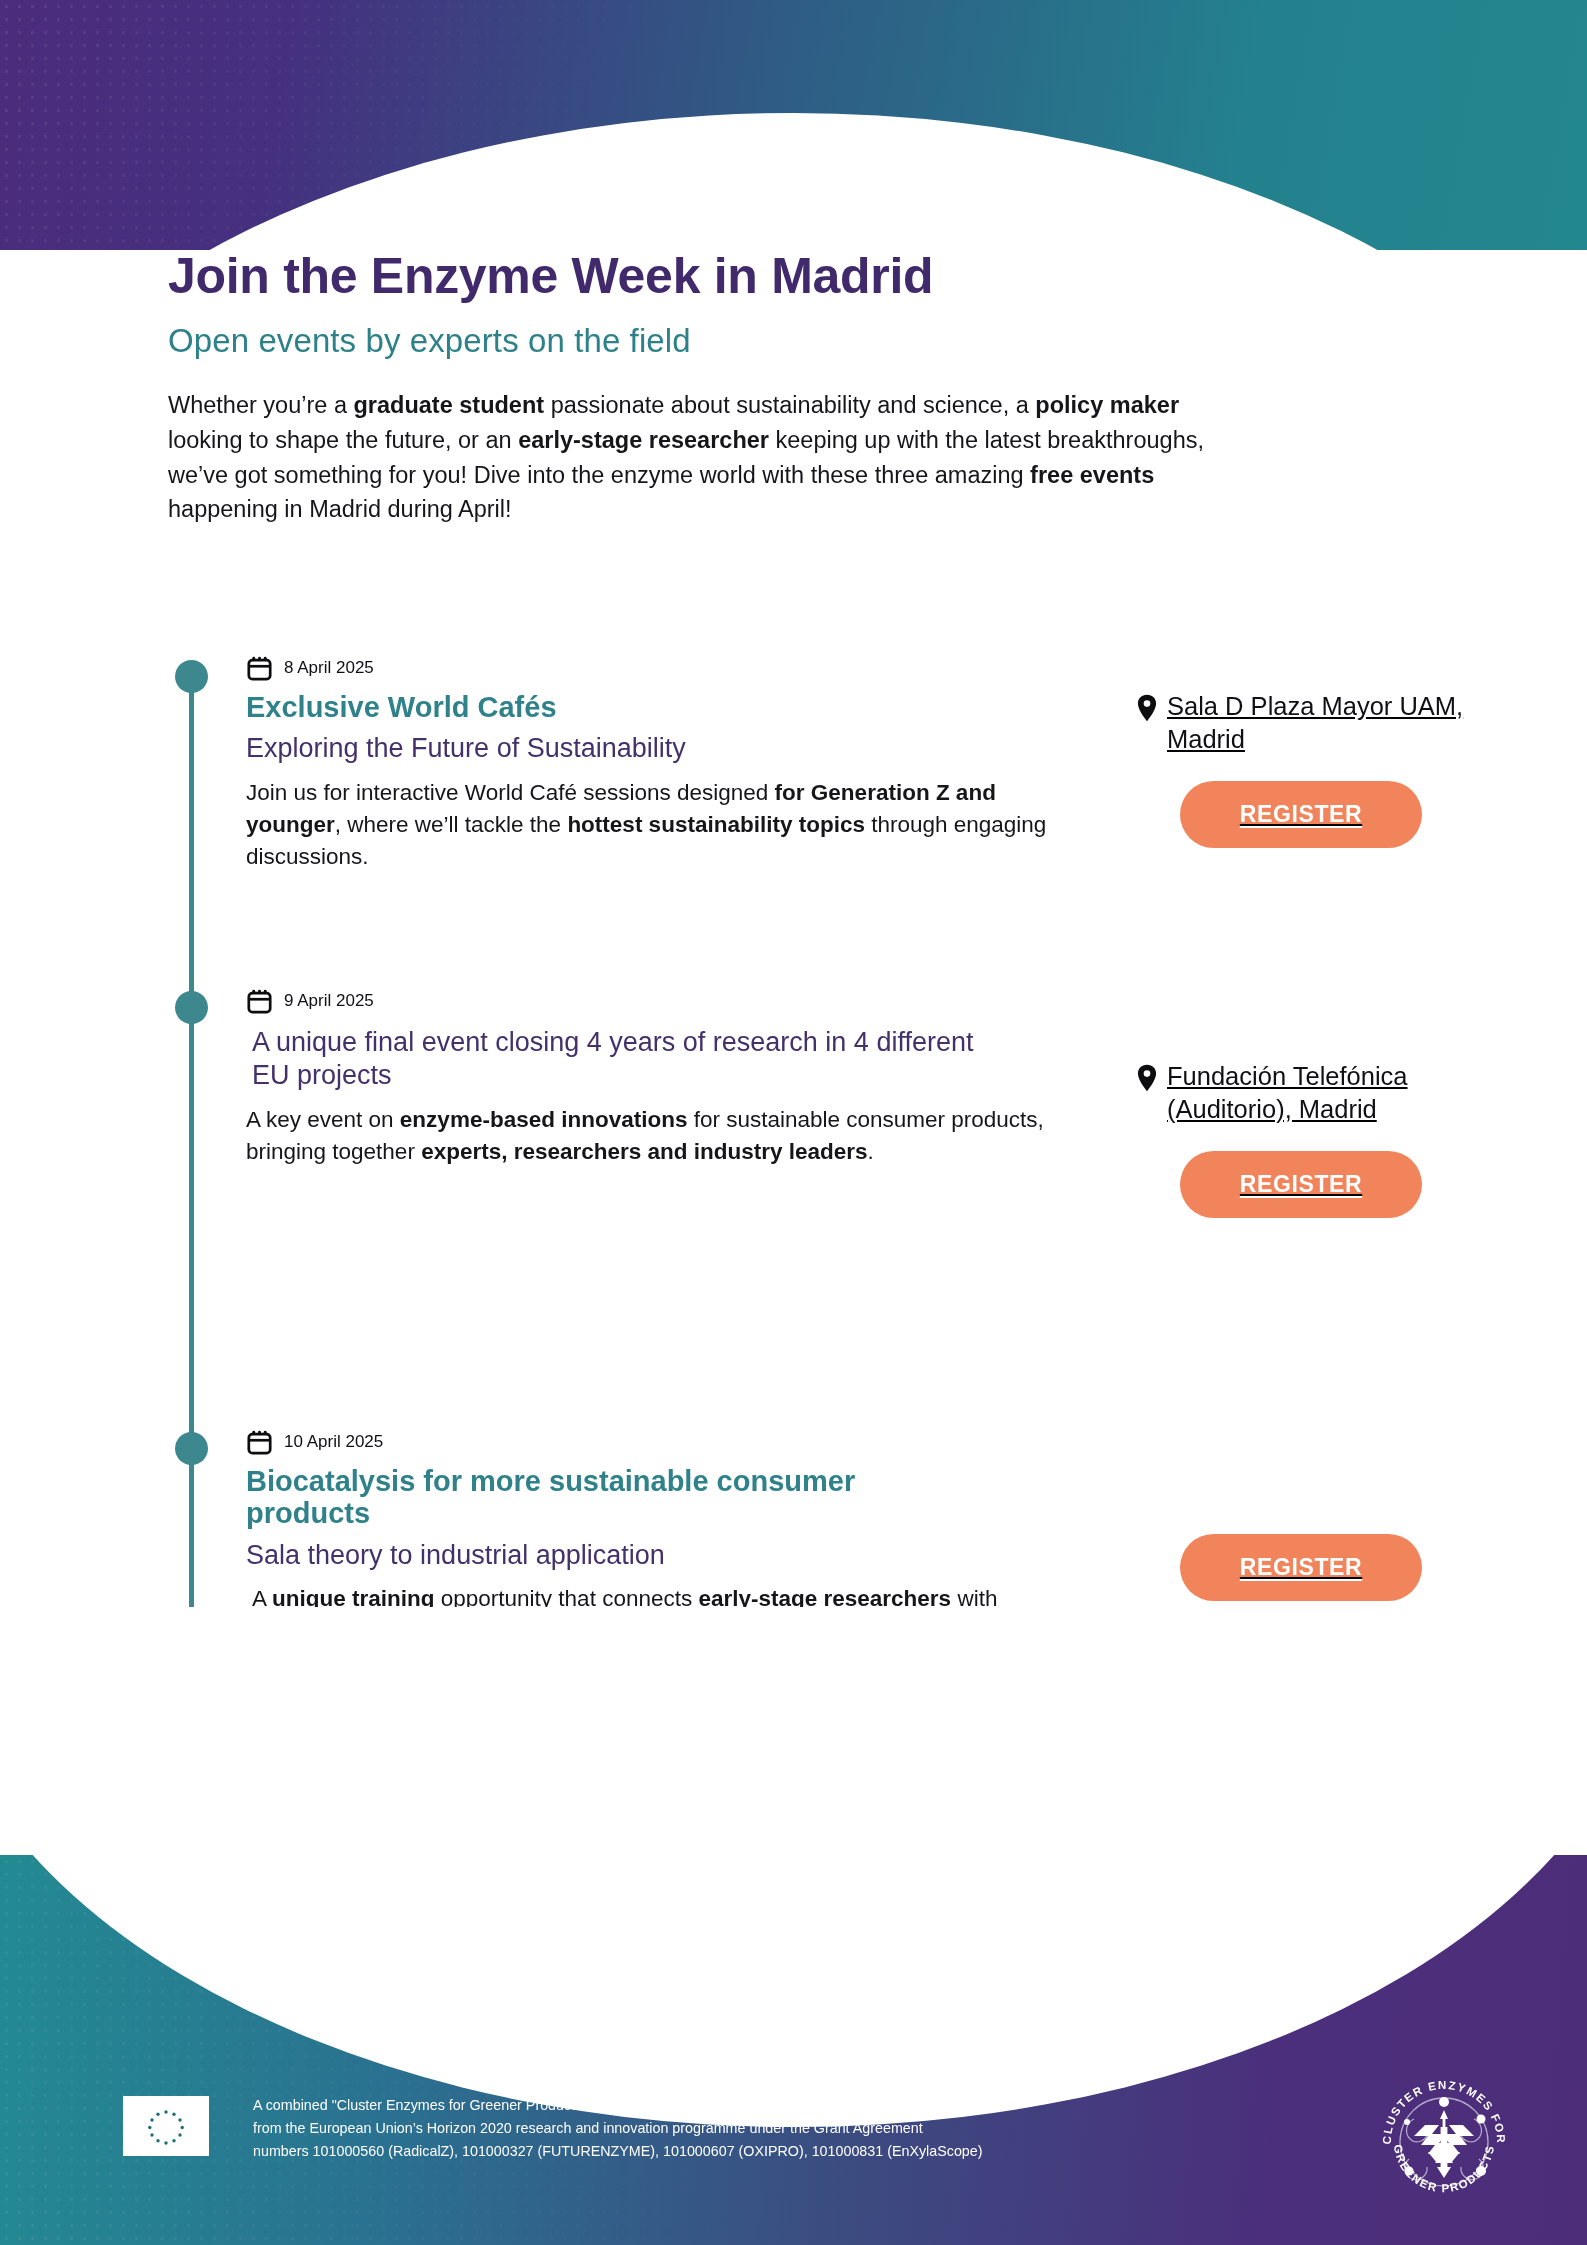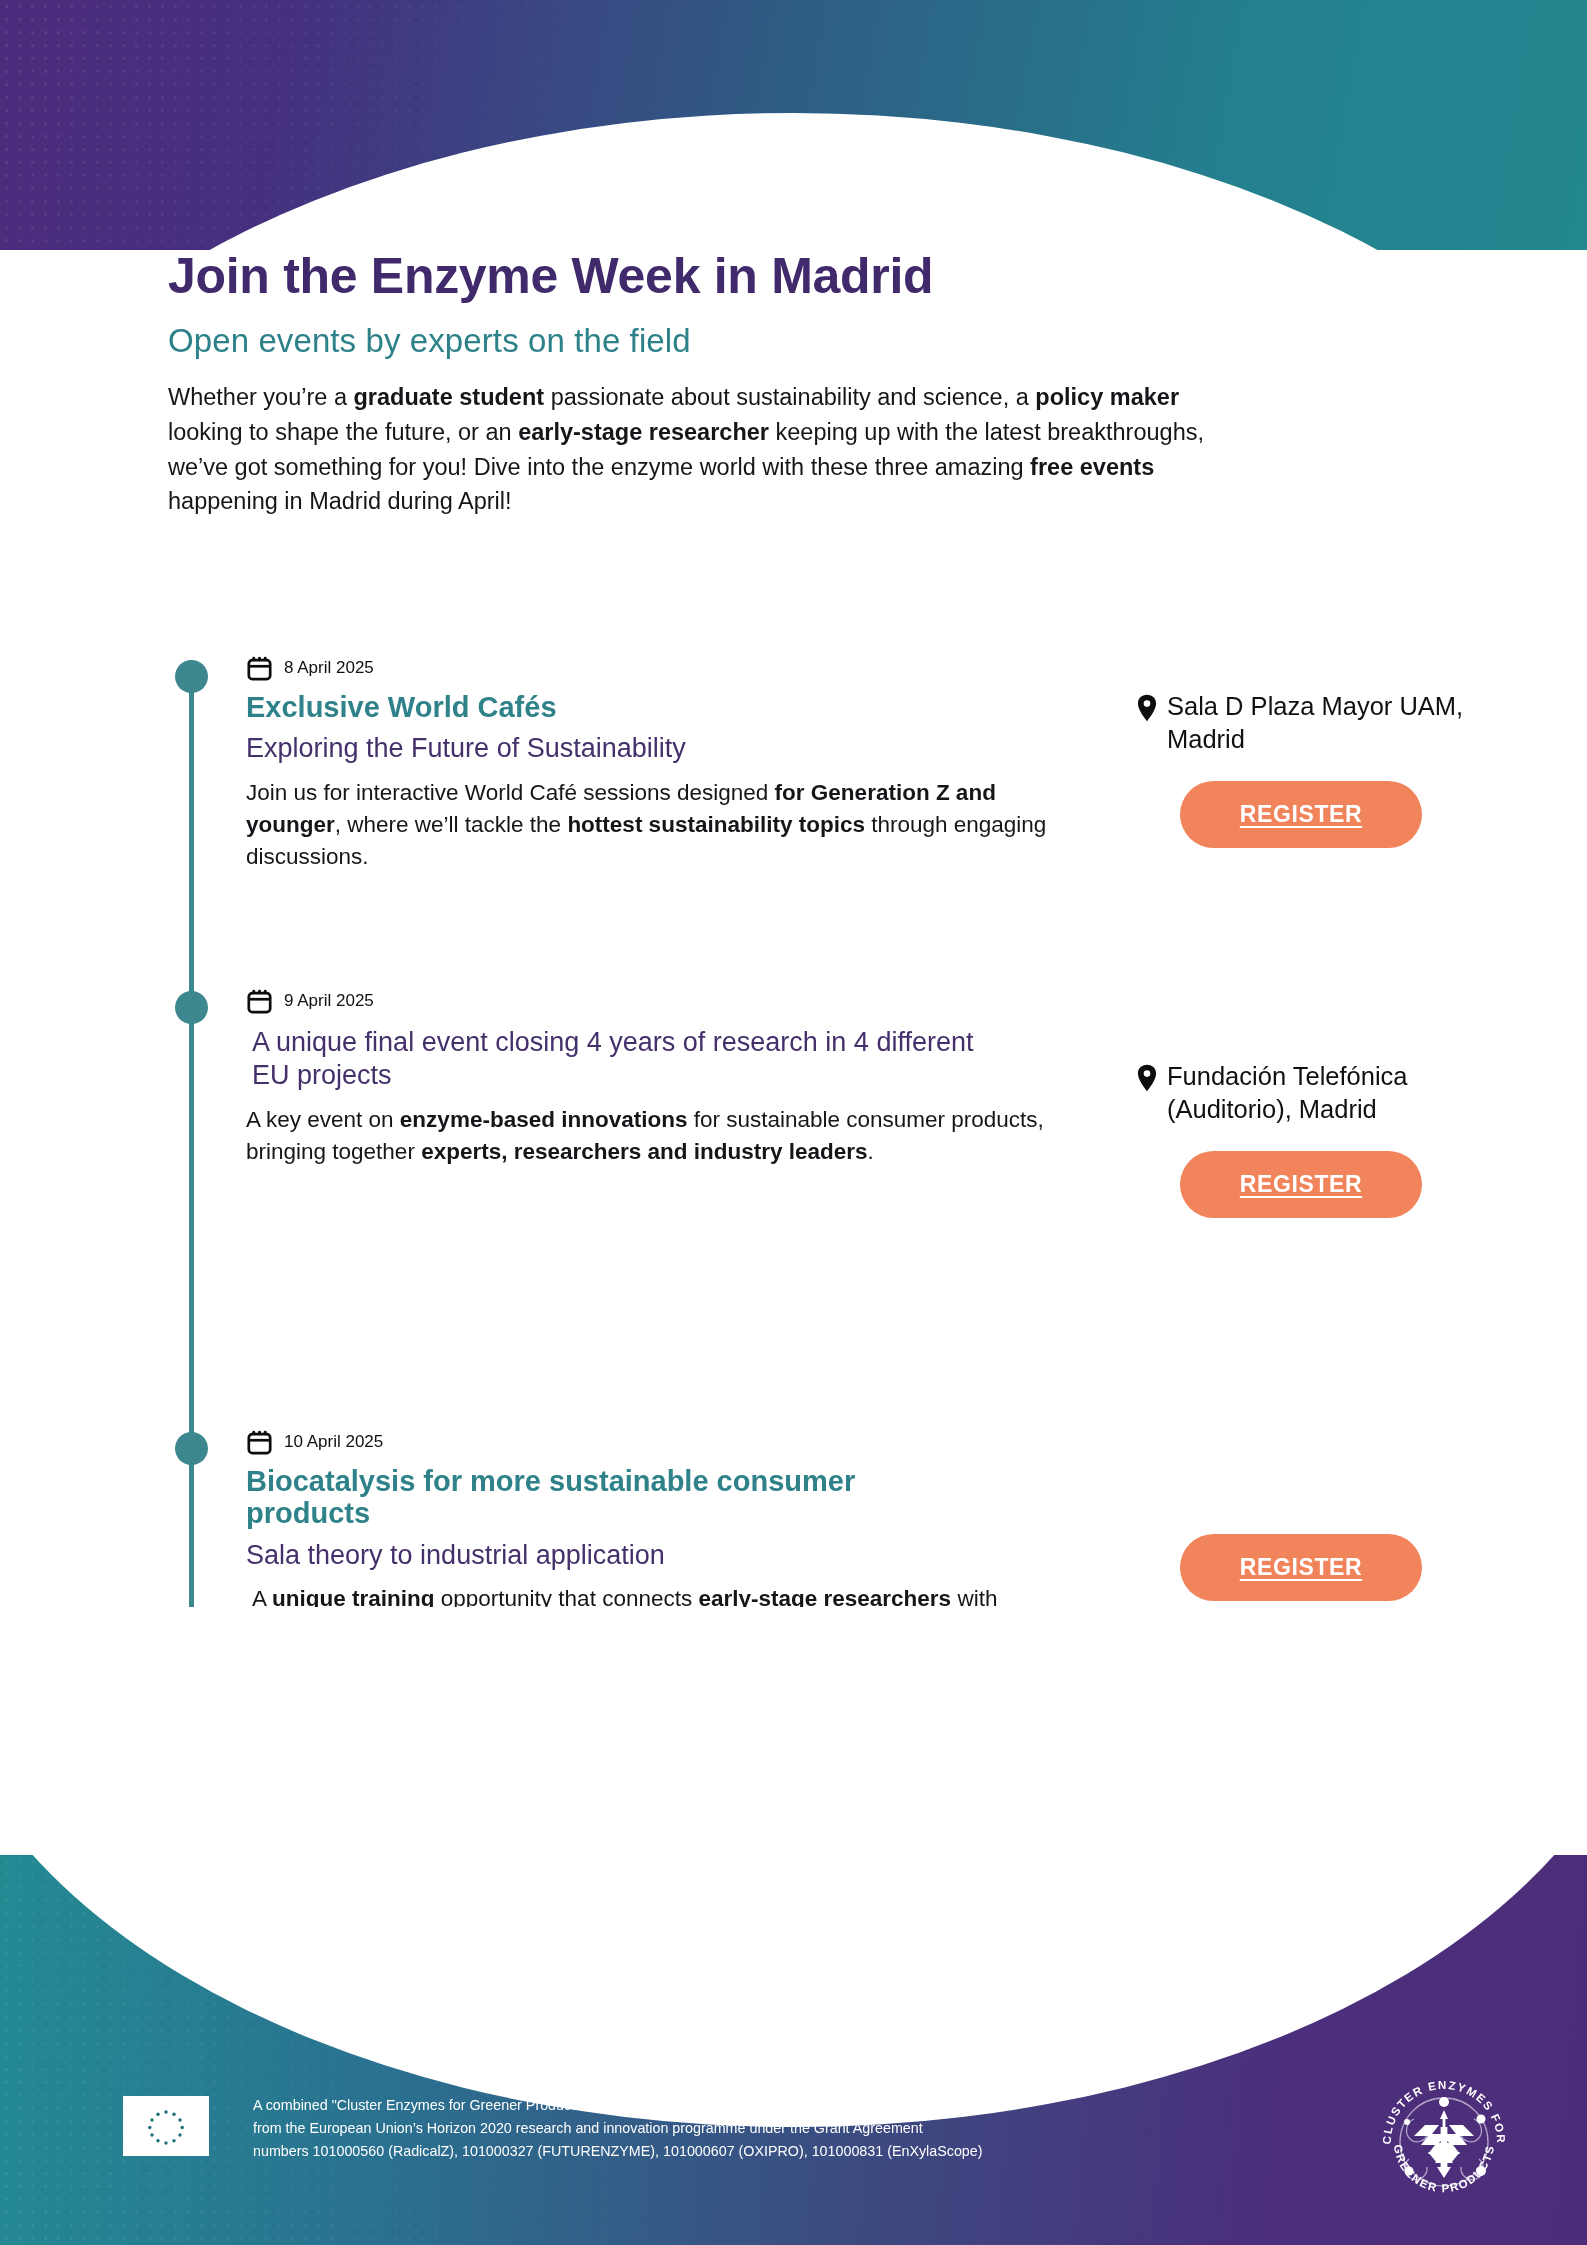--- a/index.html
+++ b/index.html
@@ -86,21 +86,21 @@
     line-height: 1.12;
   }
   .subtitle {
     margin-top: 18px;
     font-size: 33px;
     color: #2d8189;
     font-weight: normal;
     letter-spacing: 0.1px;
   }
   .intro {
-    margin-top: 20px;
+    margin-top: 28px;
     font-size: 23.5px;
     line-height: 1.48;
     color: #16161a;
     width: 1070px;
   }
   .intro b { font-weight: bold; }
 
   
   .timeline-line {
     position: absolute;
@@ -156,20 +156,21 @@
     line-height: 1.43;
     color: #16161a;
   }
   .event-desc b { font-weight: bold; }
 
   
   .venue-block {
     position: absolute;
     width: 330px;
     text-align: left;
+    text-decoration: underline;
   }
   .venue-row {
     display: flex;
     align-items: flex-start;
     gap: 9px;
   }
   .pin-icon { flex: none; margin-top: 4px; }
   .venue-text {
     font-size: 25.5px;
     line-height: 1.28;

